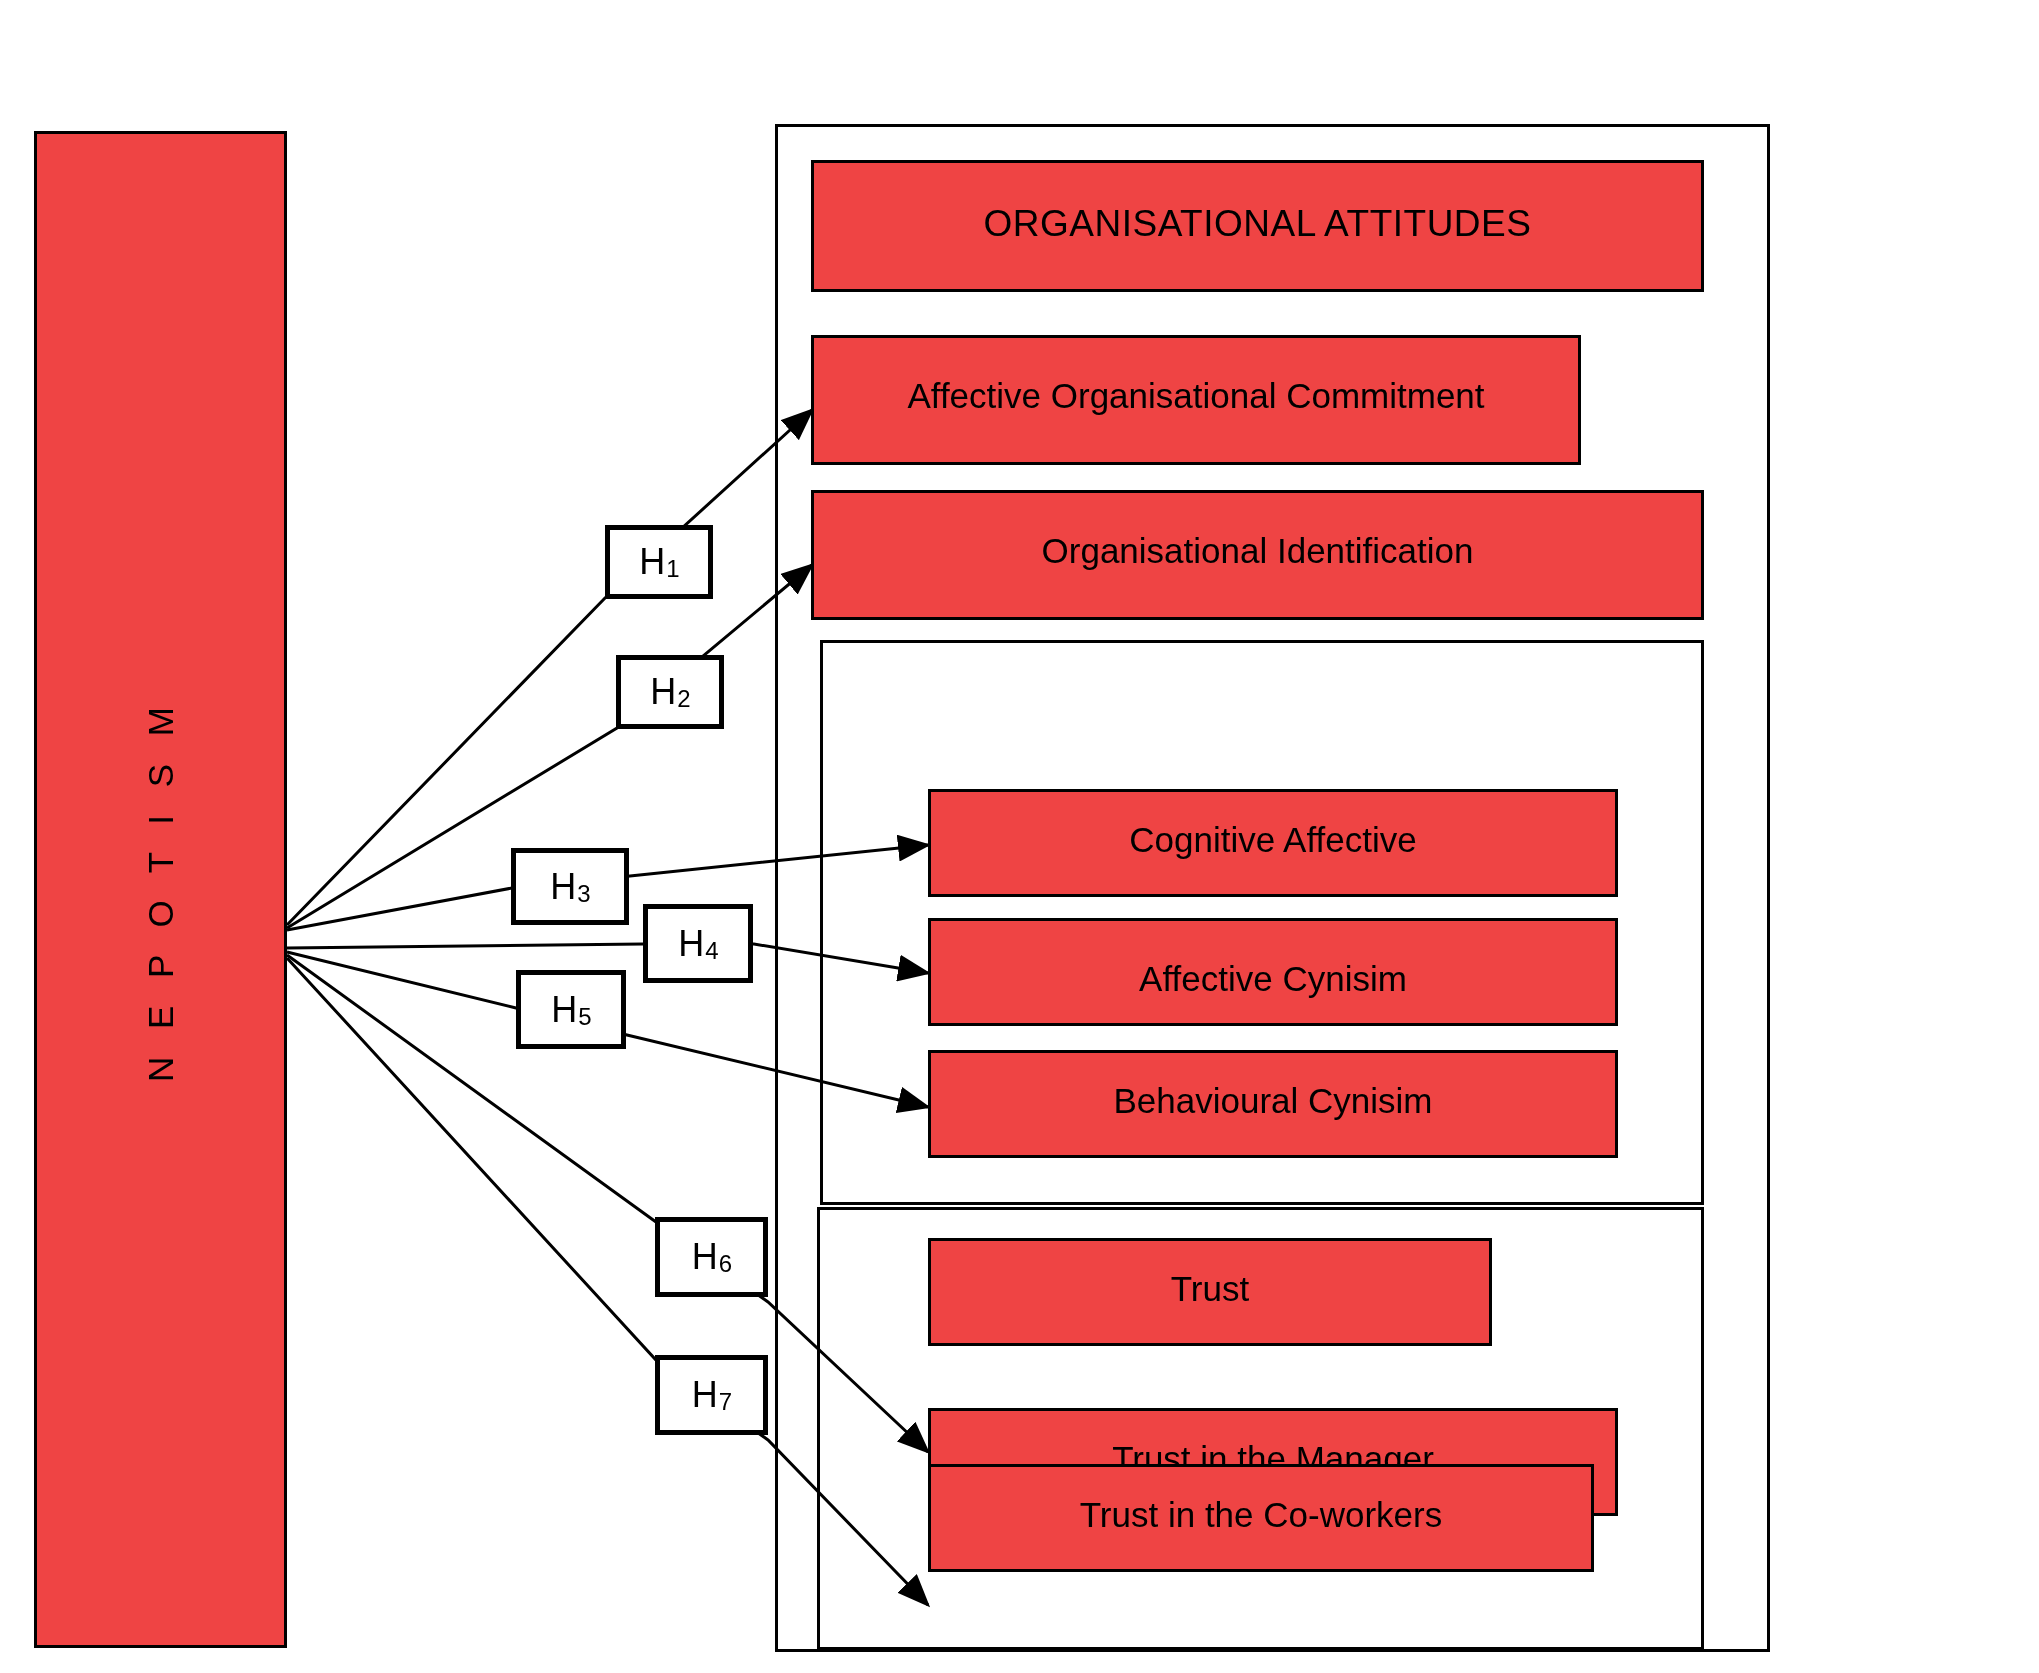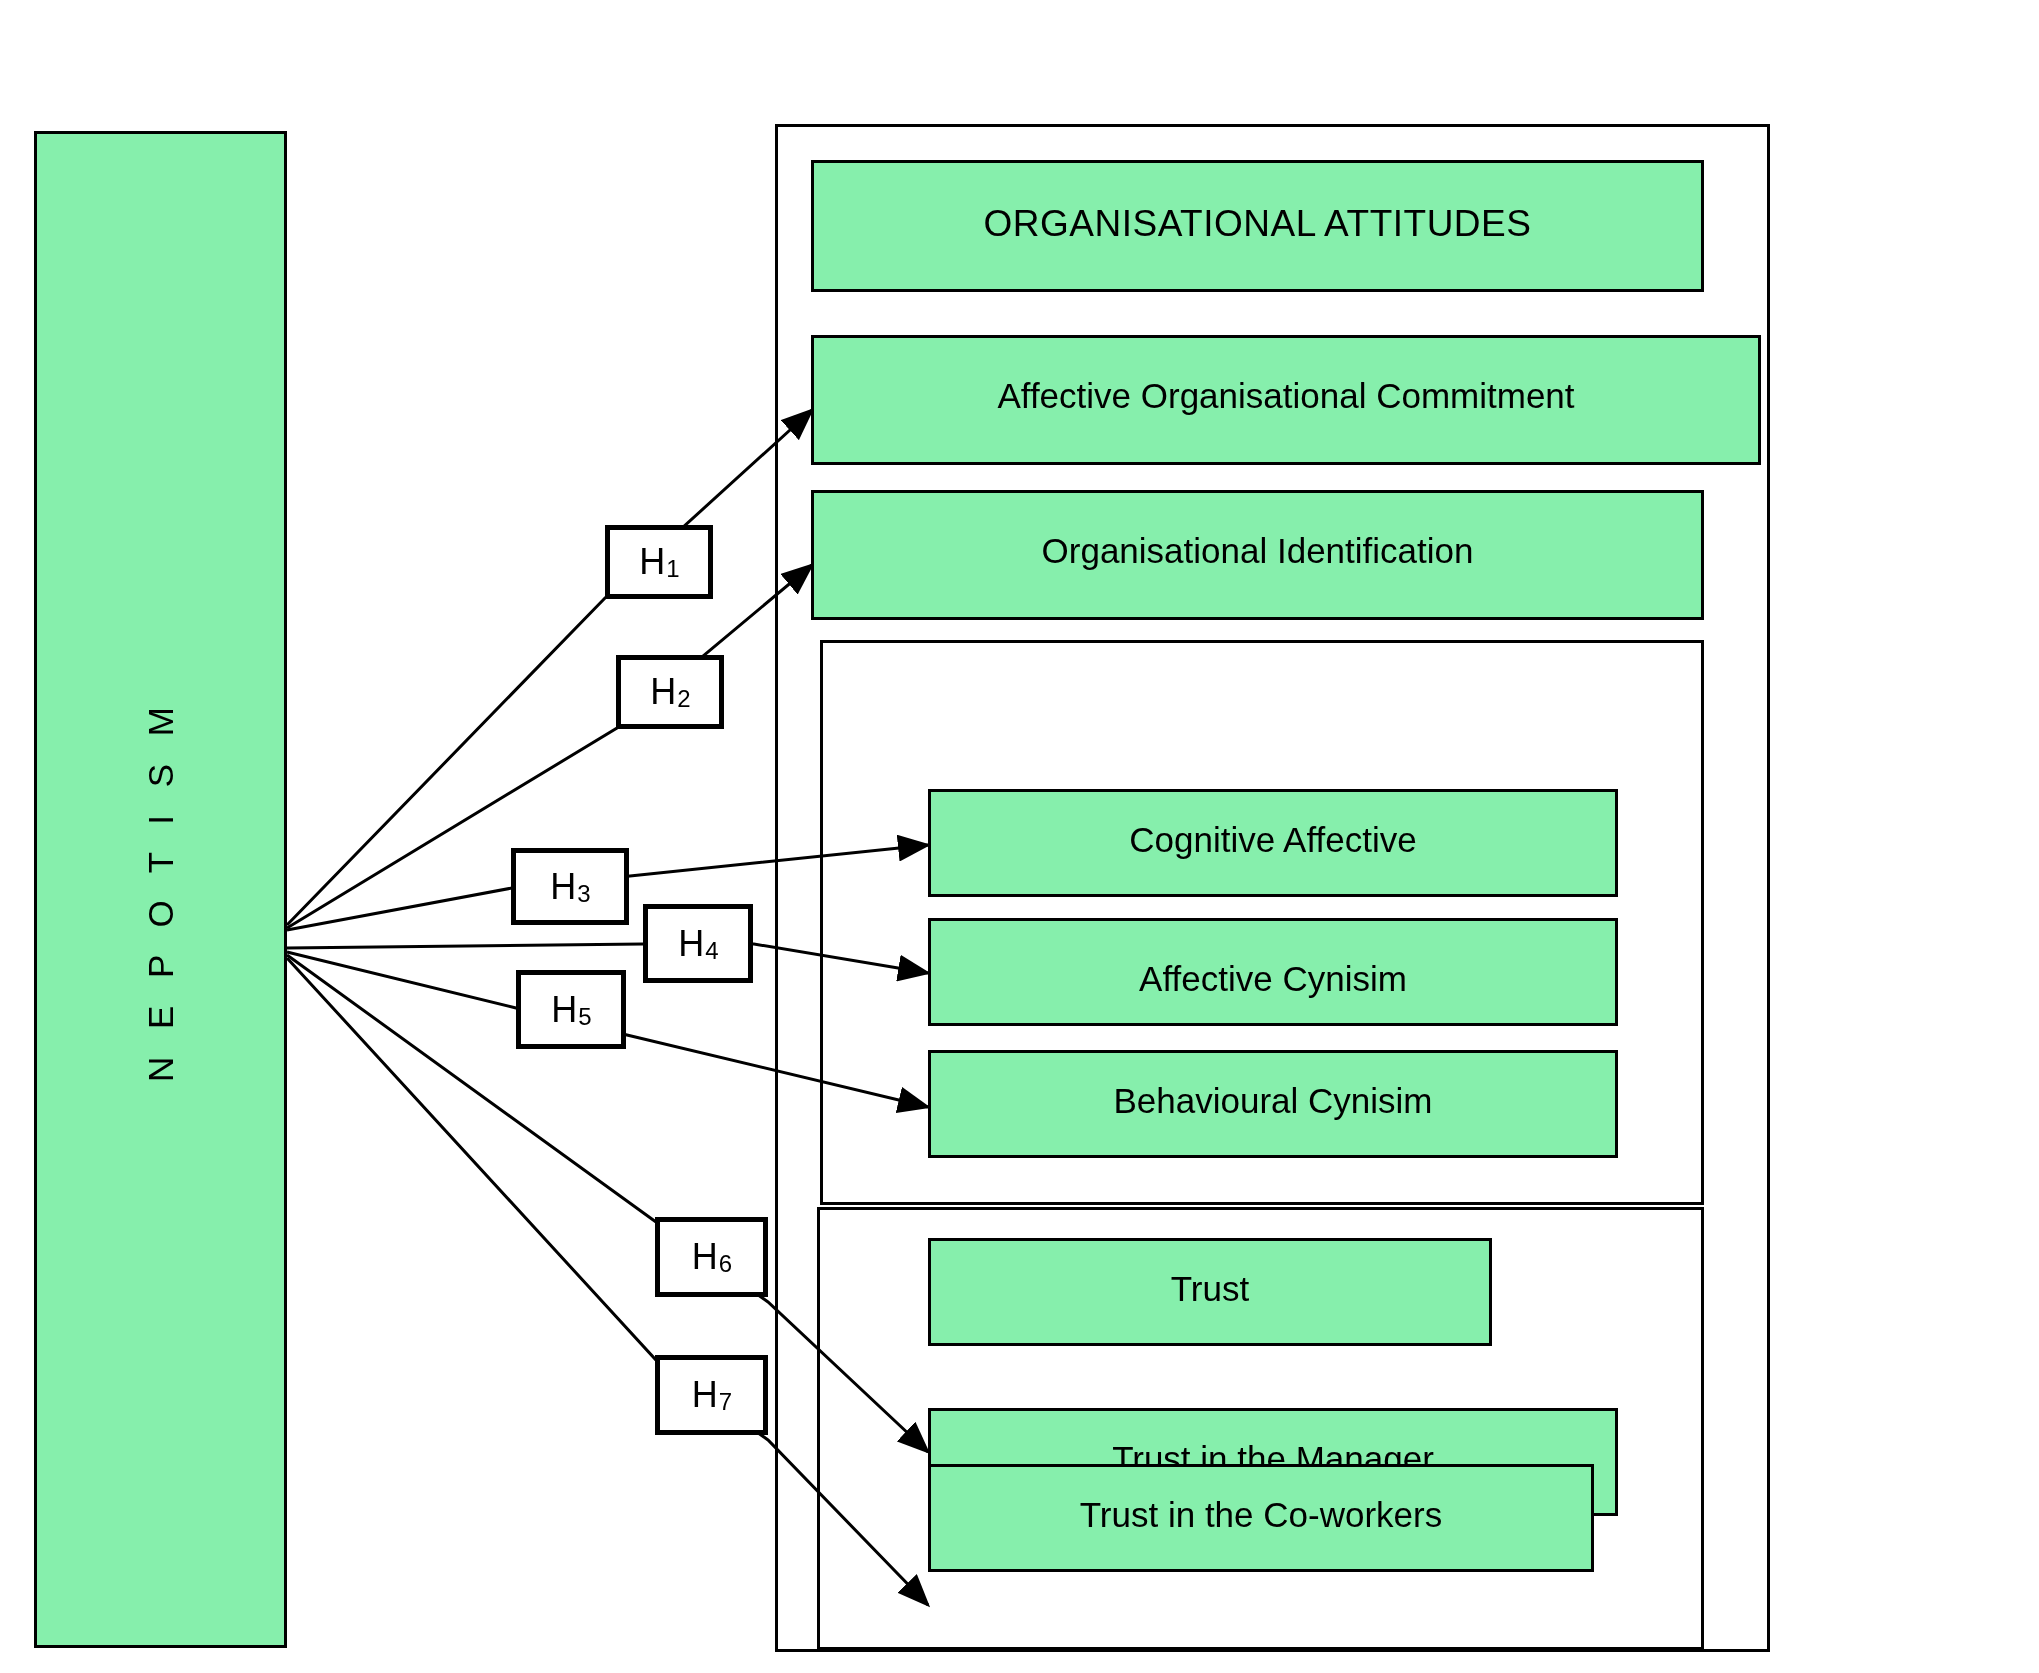--- a/index.html
+++ b/index.html
@@ -23,21 +23,21 @@
     top: 0;
     width: 2039px;
     height: 1673px;
     pointer-events: none;
   }
 
   
   .box {
     position: absolute;
     box-sizing: border-box;
-    background: #86efac;
+    background: #ef4444;
     border: 3px solid #000000;
   }
   .box-group {
     border-width: 3px;
     background: transparent;
   }
   .box-label {
     position: absolute;
     left: 0;
     right: 0;
@@ -81,21 +81,21 @@
     left: 811px;
     top: 160px;
     width: 893px;
     height: 132px;
   }
   #attitudes-title-box .box-label { top: 41px; font-size: 37px; letter-spacing: 0.5px; }
 
   #commitment-box {
     left: 811px;
     top: 335px;
-    width: 950px;
+    width: 770px;
     height: 130px;
   }
   #commitment-box .box-label { top: 39px; }
 
   #identification-box {
     left: 811px;
     top: 490px;
     width: 893px;
     height: 130px;
   }

